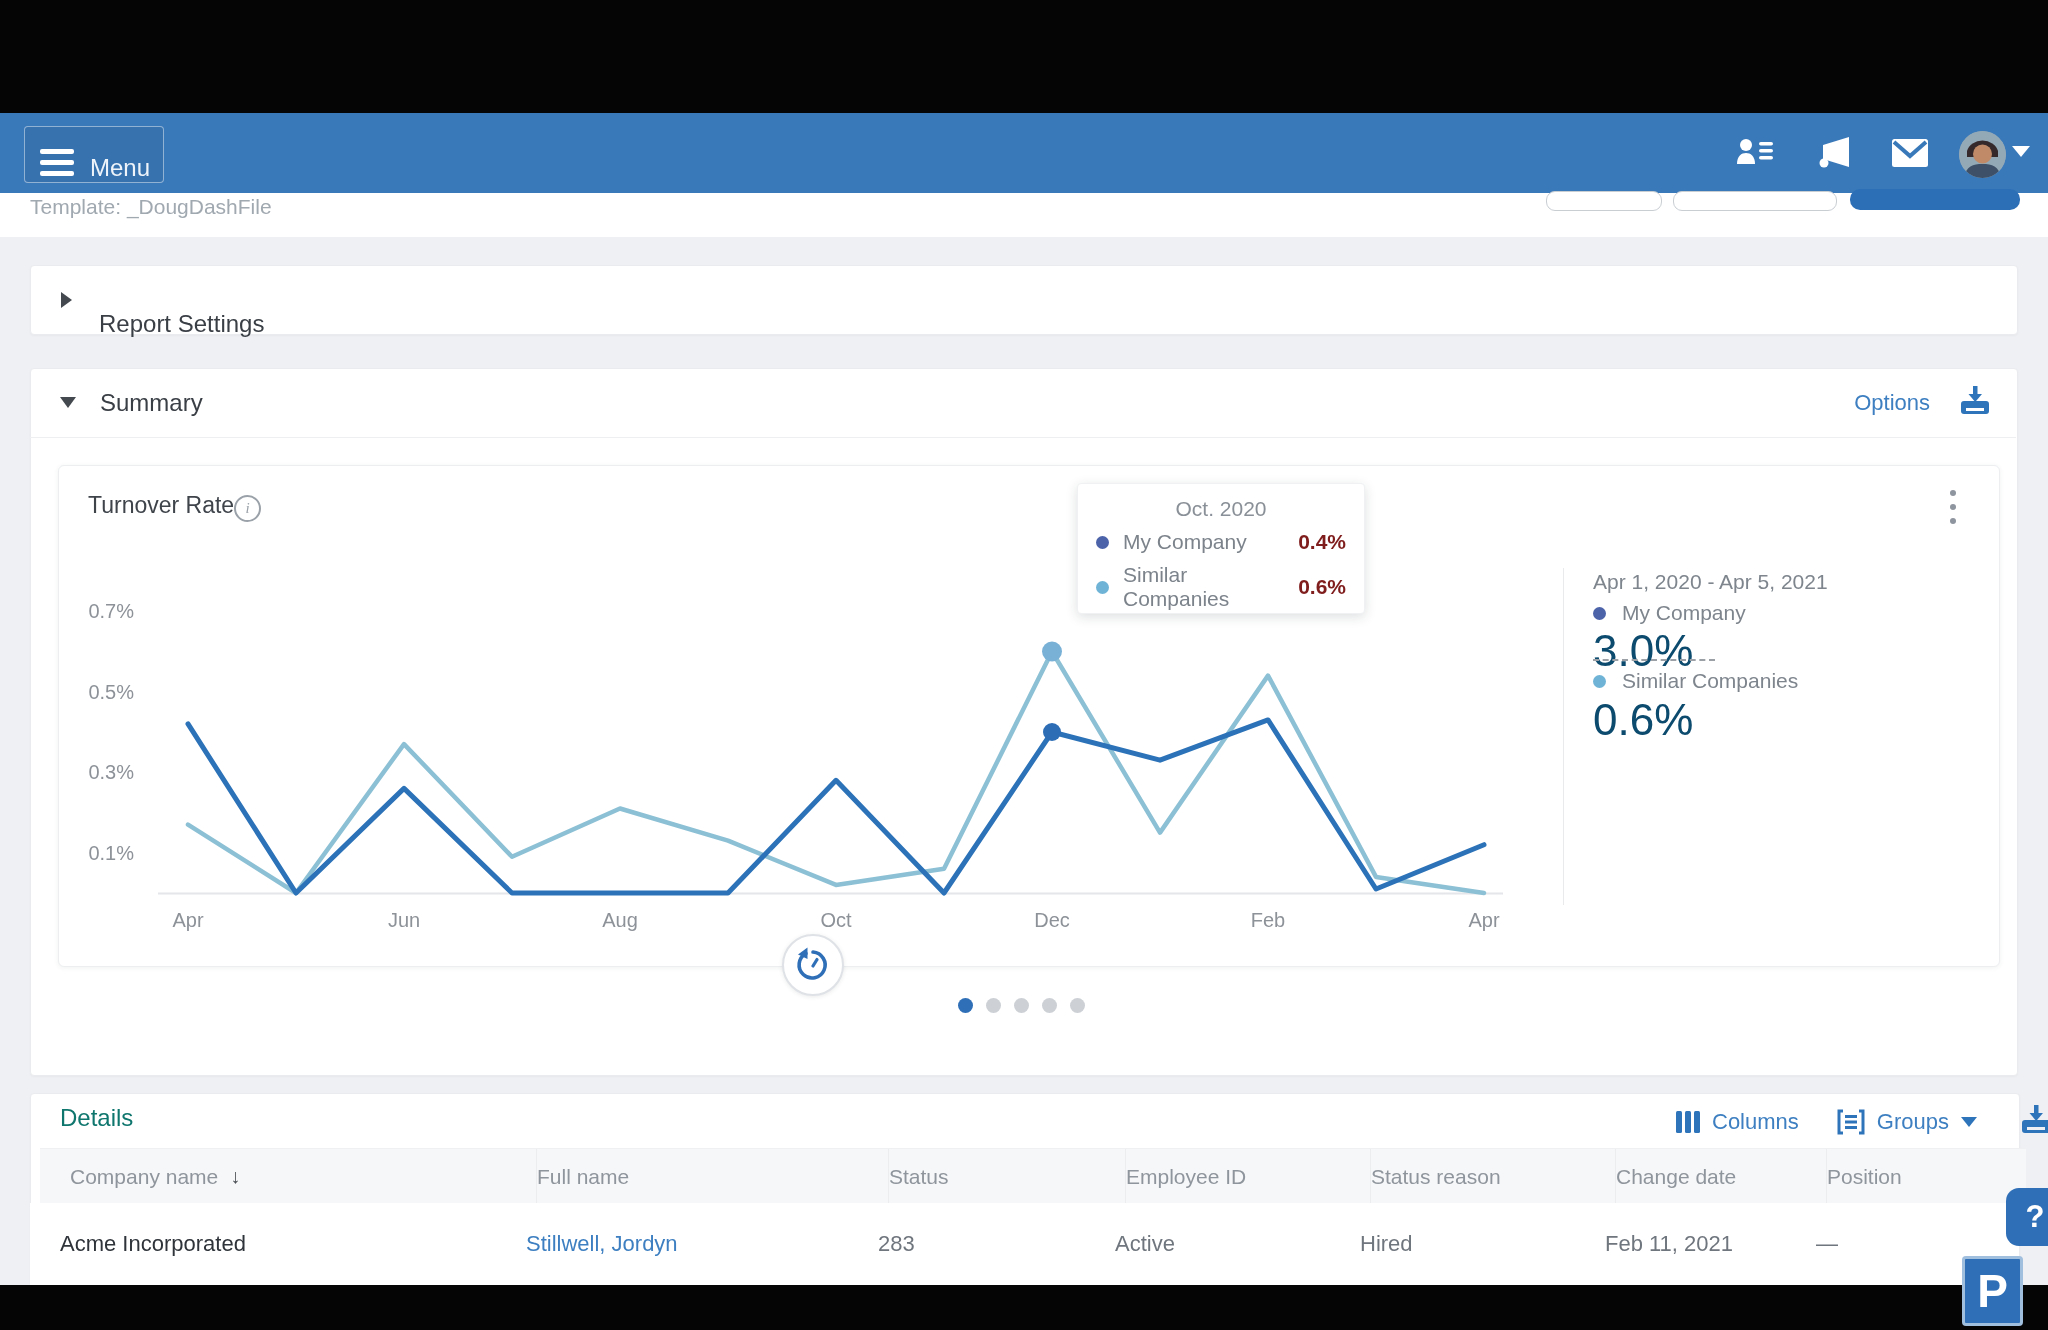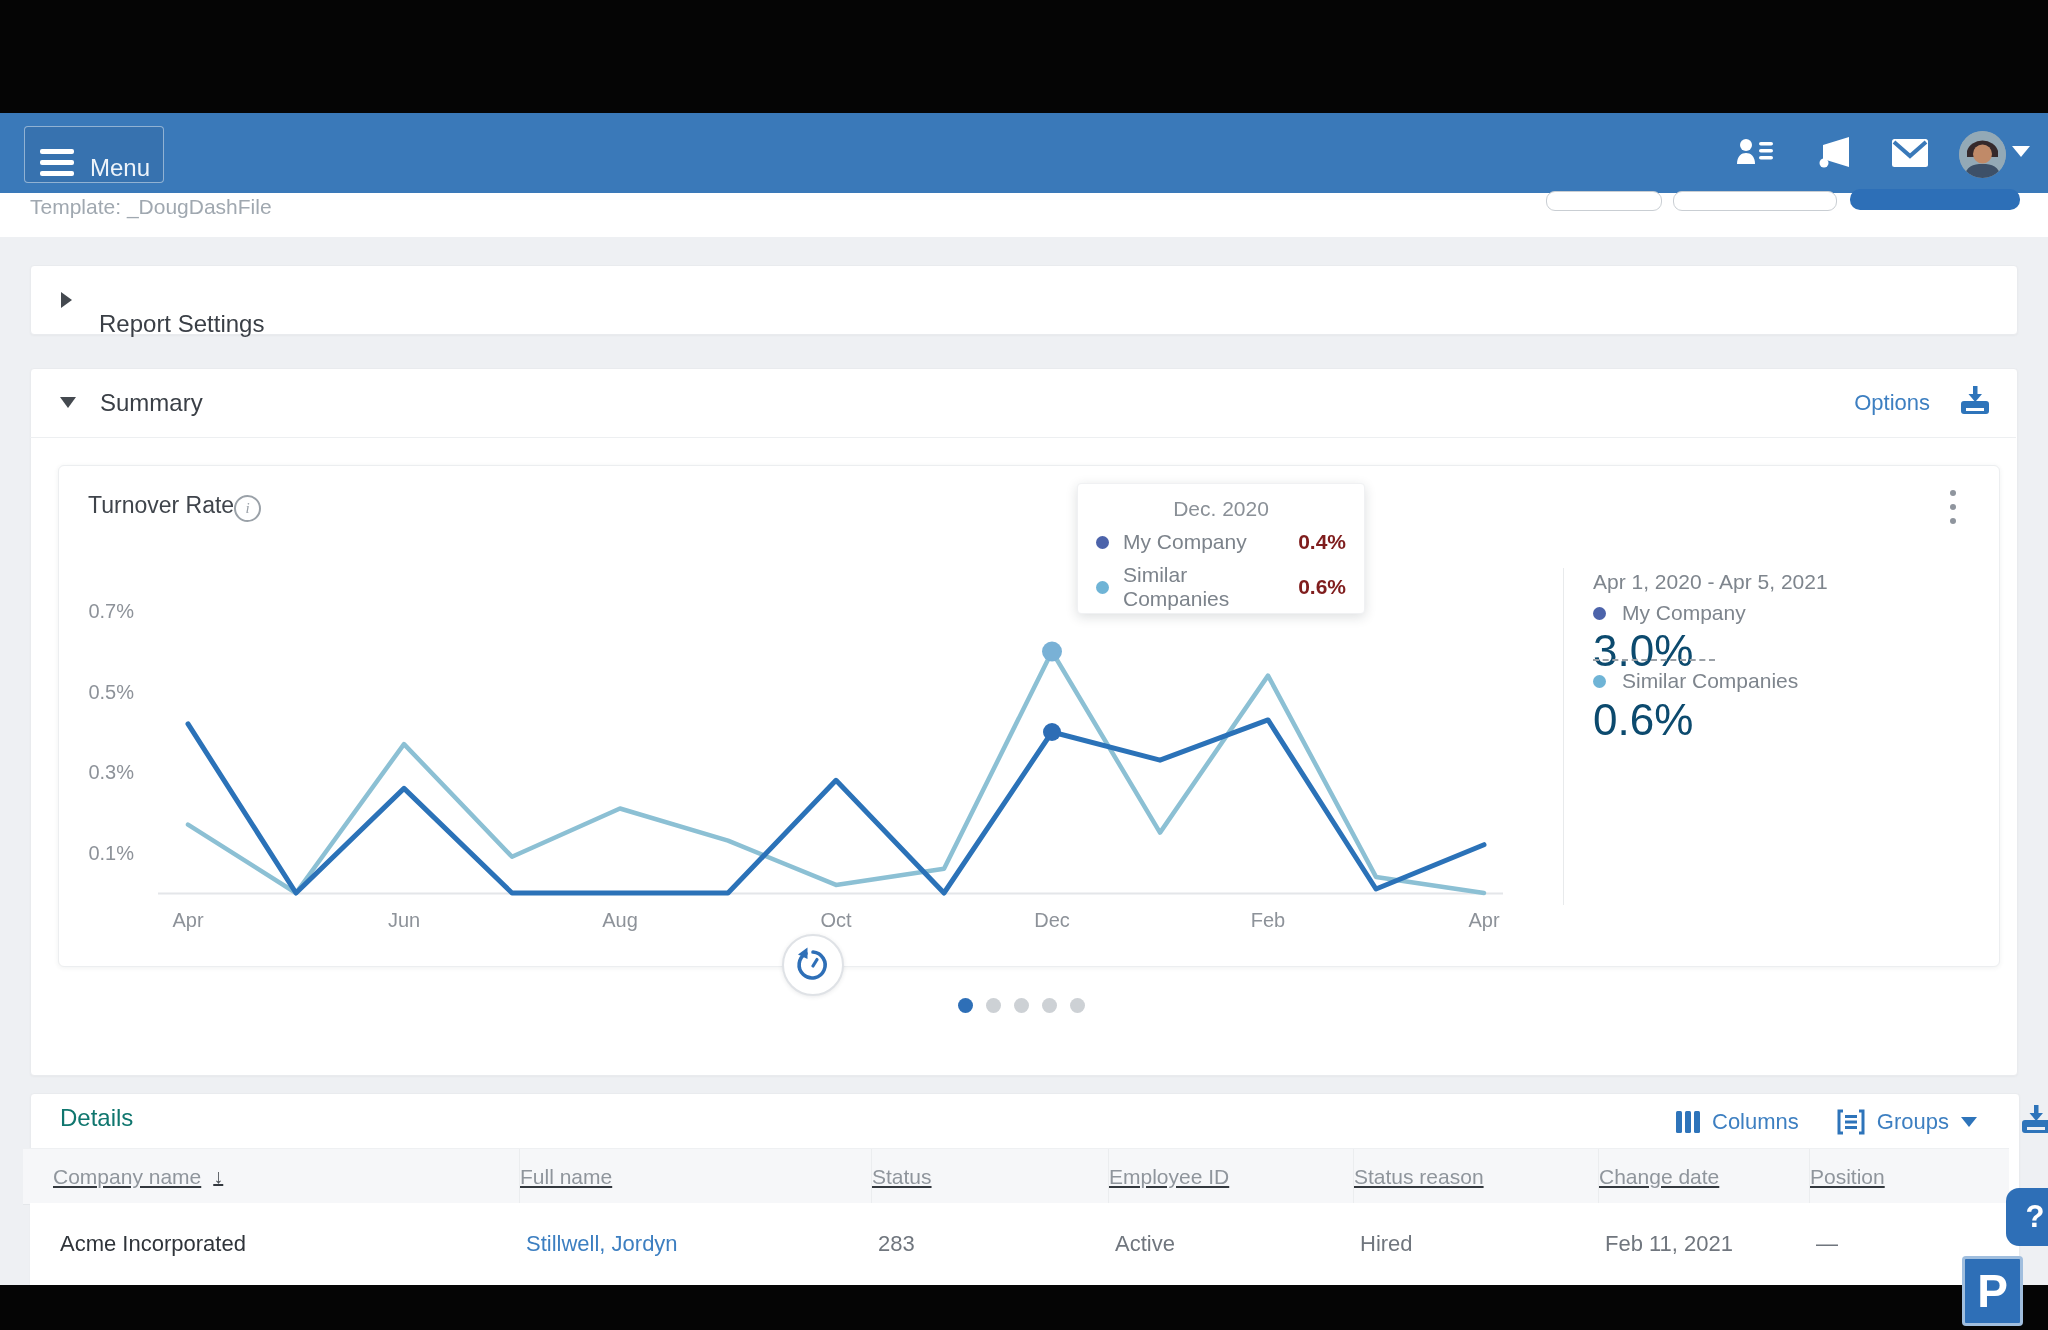--- a/index.html
+++ b/index.html
@@ -49,23 +49,23 @@
   .lg-value{font-size:44px;color:#0c4a6e;}
   .lg-dash{left:1593px;top:659px;width:122px;border-top:2.5px dashed #9aa0a6;}
   .refresh-btn{left:782px;top:934px;width:58px;height:58px;border-radius:50%;background:#fff;
                border:2px solid #dfe2e6;box-shadow:0 1px 4px rgba(40,50,60,.10);display:flex;
                align-items:center;justify-content:center;cursor:pointer;}
   .dots{left:958px;top:998px;display:flex;gap:13px;}
   .dots span{width:15px;height:15px;border-radius:50%;background:#cdd1d5;cursor:pointer;}
   .details-card{left:30px;top:1093px;width:1988px;height:235px;}
   .details-title{left:60px;top:1104px;font-size:24px;color:#0f766e;}
   .dt-controls{top:1103px;display:flex;align-items:center;gap:12px;}
-  .thead{left:23px;top:1148px;width:1986px;height:55px;background:#f6f7f9;border-top:1px solid #eef0f2;
+  .thead{left:40px;top:1148px;width:1986px;height:55px;background:#f6f7f9;border-top:1px solid #eef0f2;
          border-bottom:1px solid #e4e7ea;display:grid;
-         grid-template-columns:496px 352px 237px 245px 245px 211px auto;align-items:center;text-decoration:underline;}
+         grid-template-columns:496px 352px 237px 245px 245px 211px auto;align-items:center;}
   .thead div{font-size:21px;color:#8f959c;padding-left:0;border-left:1px solid #ebedef;height:100%;
              display:flex;align-items:center;}
   .thead div:first-child{border-left:none;padding-left:30px;}
   .trow{left:30px;top:1203px;width:1986px;height:82px;background:#fff;display:grid;
         grid-template-columns:496px 352px 237px 245px 245px 211px auto;align-items:center;font-size:22px;}
   .trow div:first-child{padding-left:30px;color:#2f343a;}
   .c-gray{color:#70767e;}
   .sort-arrow{font-size:20px;color:#4c5157;margin-left:12px;}
   .help-btn{left:2006px;top:1188px;width:58px;height:58px;background:#2e6fb7;border-radius:13px;
             color:#fff;font-size:31px;font-weight:700;display:flex;align-items:center;justify-content:center;
@@ -189,21 +189,21 @@
   </div>
   <div class="abs lg-value" style="left:1593px;top:626px;">3.0%</div>
   <div class="abs lg-dash"></div>
   <div class="abs lg-row" style="left:1593px;top:669px;">
     <span class="dot" style="background-color: rgb(111, 180, 214);"></span>
     <span style="margin-left:16px;">Similar Companies</span>
   </div>
   <div class="abs lg-value" style="left:1593px;top:695px;">0.6%</div>
 
   <div class="abs tooltip">
-    <div class="tt-title">Dec. 2020</div>
+    <div class="tt-title">Oct. 2020</div>
     <div class="tt-row">
       <span class="dot" style="background-color: rgb(76, 99, 170);"></span>
       <span class="tt-label">My Company</span>
       <span class="tt-value">0.4%</span>
     </div>
     <div class="tt-row">
       <span class="dot" style="background-color: rgb(111, 180, 214);"></span>
       <span class="tt-label">Similar Companies</span>
       <span class="tt-value">0.6%</span>
     </div>

